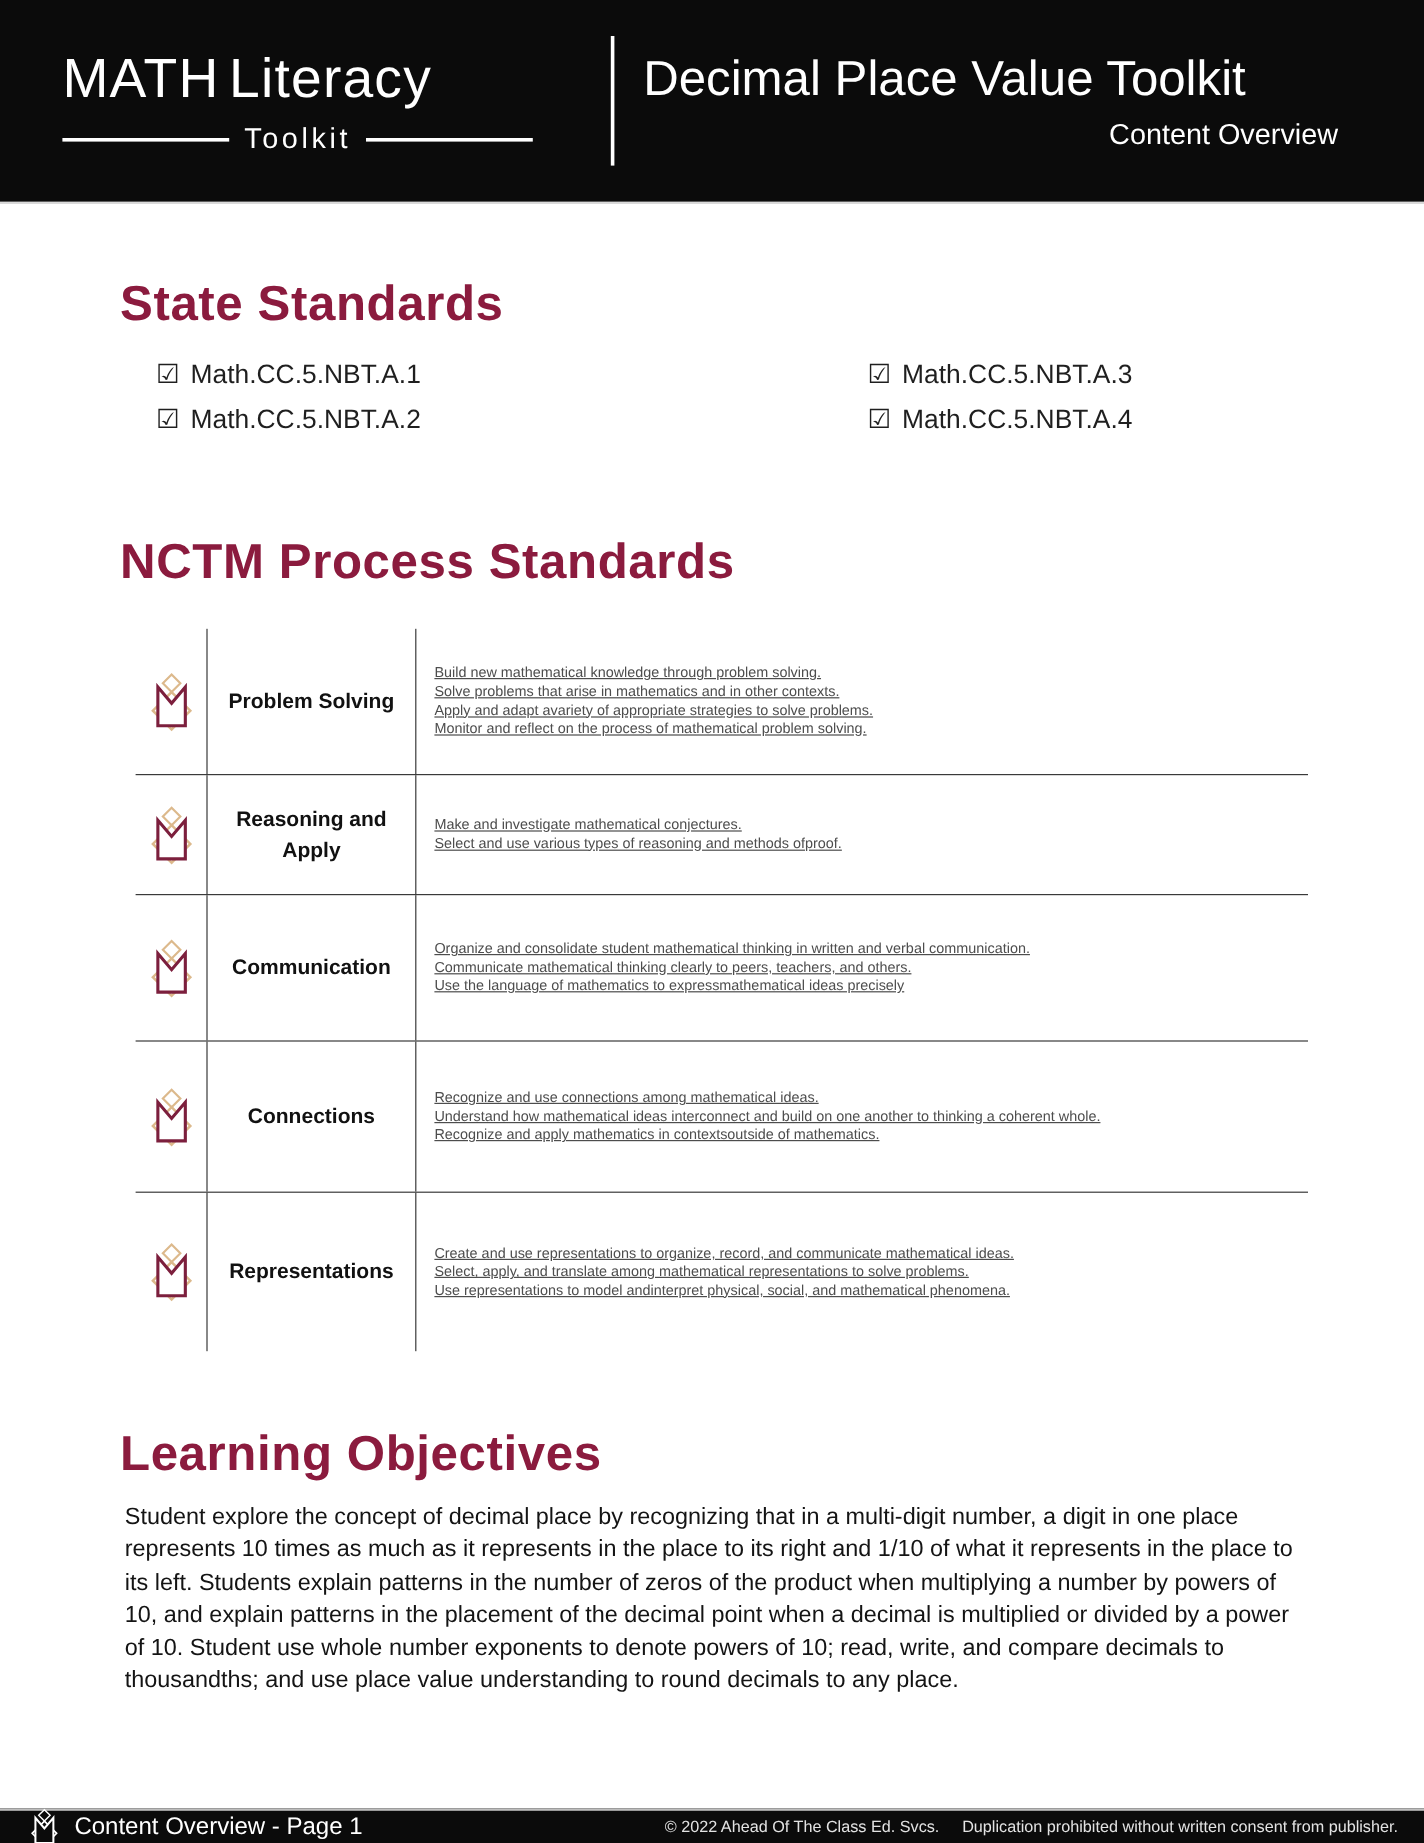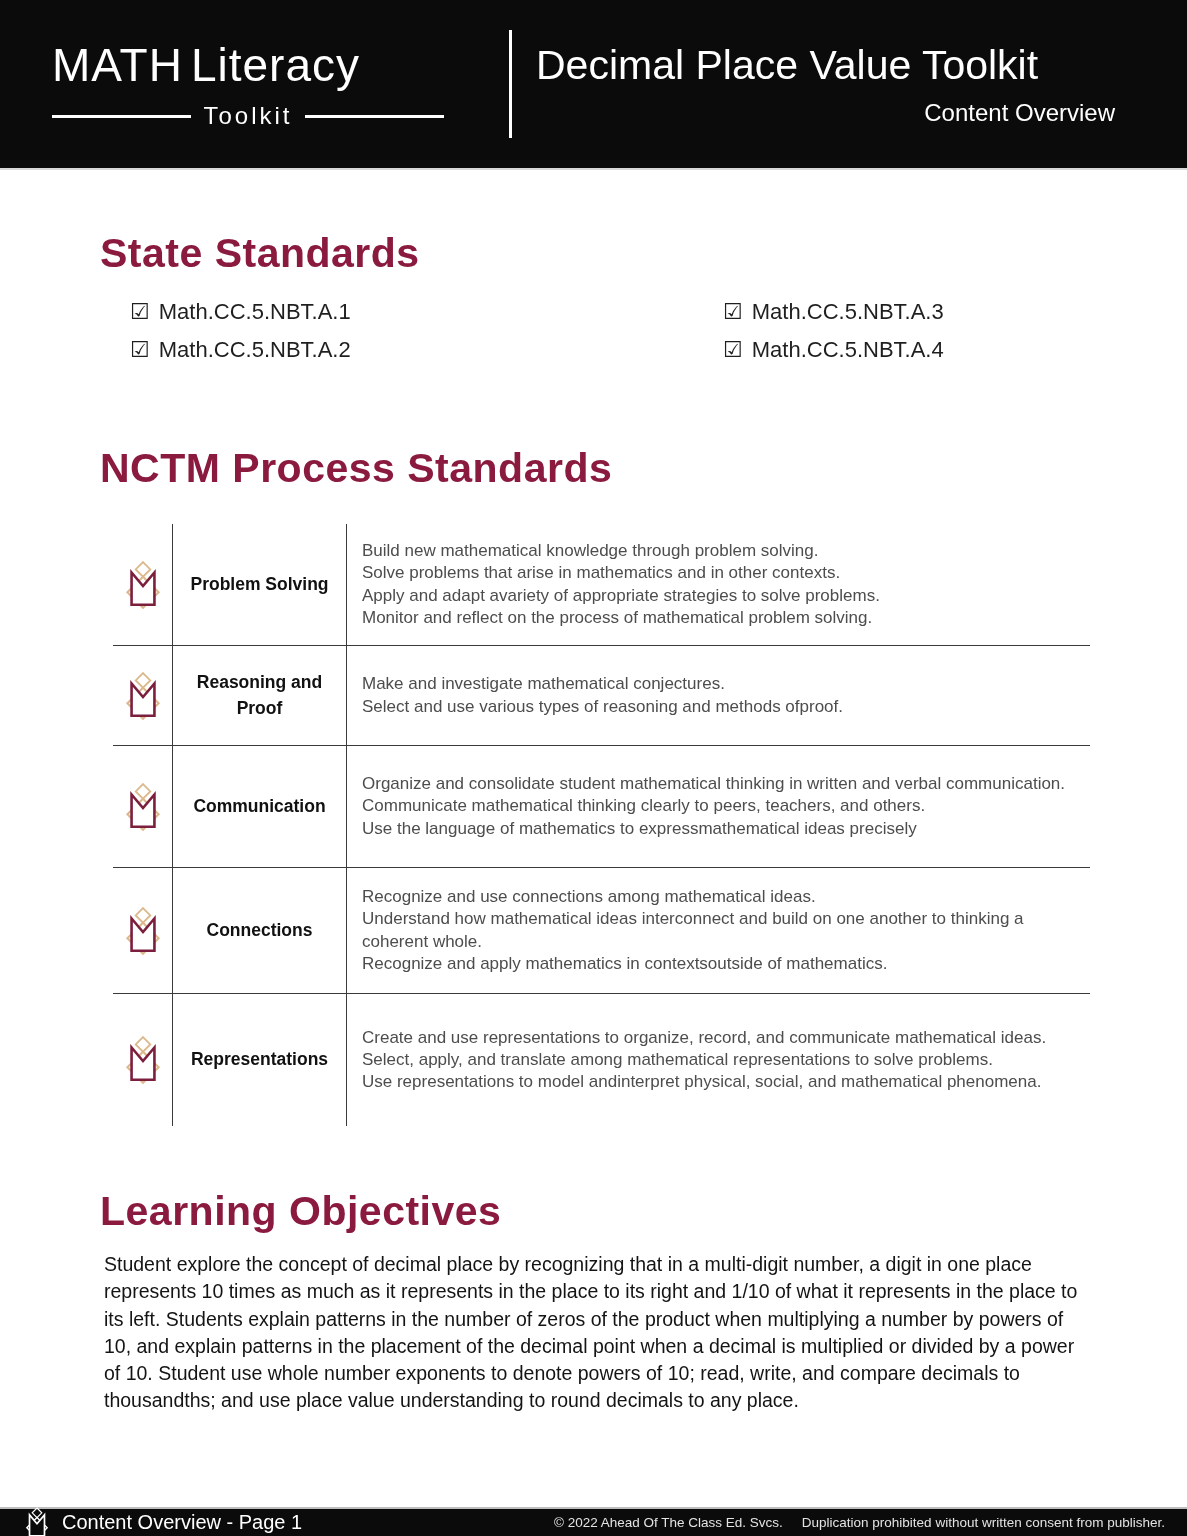--- a/index.html
+++ b/index.html
@@ -88,25 +88,26 @@
     text-align: center;
     font-weight: 700;
     font-size: 17.5px;
     color: #111;
     border-right: 1px solid #3a3a3a;
     padding: 6px 10px;
     line-height: 1.45;
   }
   .desc-cell {
     align-items: center;
-    font-size: 17px;
+    font-size: 12px;
     color: #4d4d4d;
     line-height: 1.3;
     padding: 12px 6px 12px 15px;
     white-space: pre-line;
+    text-decoration: underline;
   }
   .r1 { min-height: 122px; }
   .r2 { min-height: 100px; }
   .r3 { min-height: 122px; }
   .r4 { min-height: 126px; }
   .r5 { min-height: 132px; }
 
   
   .objectives {
     margin: 16px 0 0 104px;
@@ -195,21 +196,21 @@
     </div>
 
     <div class="nctm-row r2">
       <div class="cell icon-cell">
         <svg width="52" height="58" viewBox="0 0 100 100">
           <polygon points="50,34 80,64 50,94 20,64" fill="none" stroke="#DCB98C" stroke-width="4"></polygon>
           <path d="M28,88 L28,26 L50,52 L72,26 L72,88 Z" fill="#ffffff" stroke="#7C1F3D" stroke-width="5"></path>
           <polygon points="50,6 64,20 50,34 36,20" fill="none" stroke="#DCB98C" stroke-width="3.5"></polygon>
         </svg>
       </div>
-      <div class="cell label-cell">Reasoning and Proof</div>
+      <div class="cell label-cell">Reasoning and Apply</div>
       <div class="cell desc-cell">Make and investigate mathematical conjectures.
 Select and use various types of reasoning and methods ofproof.</div>
     </div>
 
     <div class="nctm-row r3">
       <div class="cell icon-cell">
         <svg width="52" height="58" viewBox="0 0 100 100">
           <polygon points="50,34 80,64 50,94 20,64" fill="none" stroke="#DCB98C" stroke-width="4"></polygon>
           <path d="M28,88 L28,26 L50,52 L72,26 L72,88 Z" fill="#ffffff" stroke="#7C1F3D" stroke-width="5"></path>
           <polygon points="50,6 64,20 50,34 36,20" fill="none" stroke="#DCB98C" stroke-width="3.5"></polygon>

